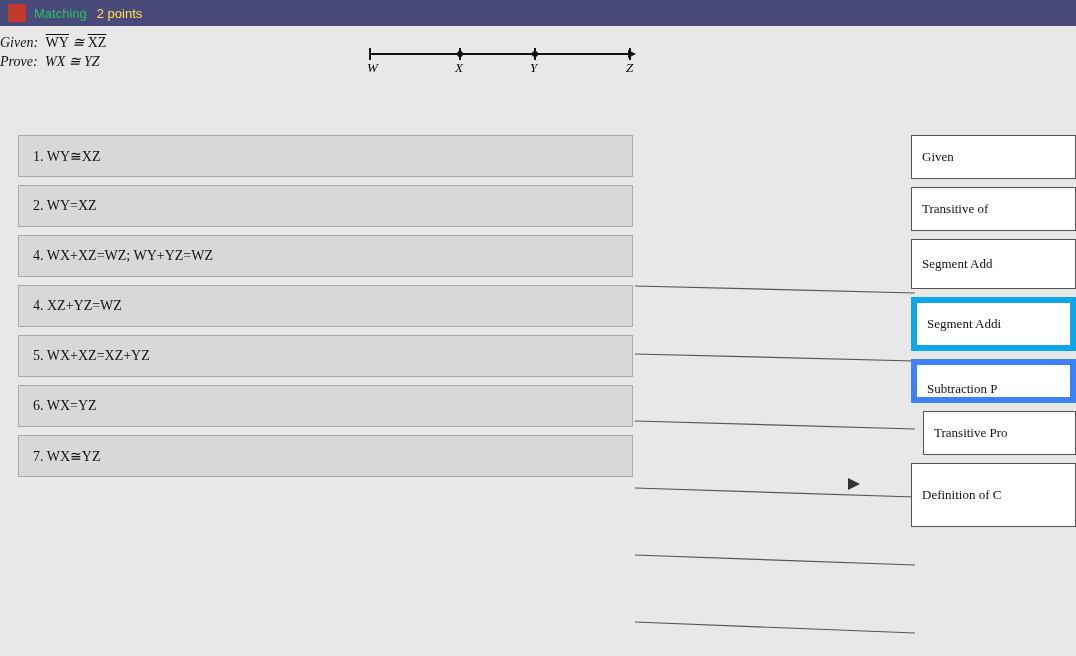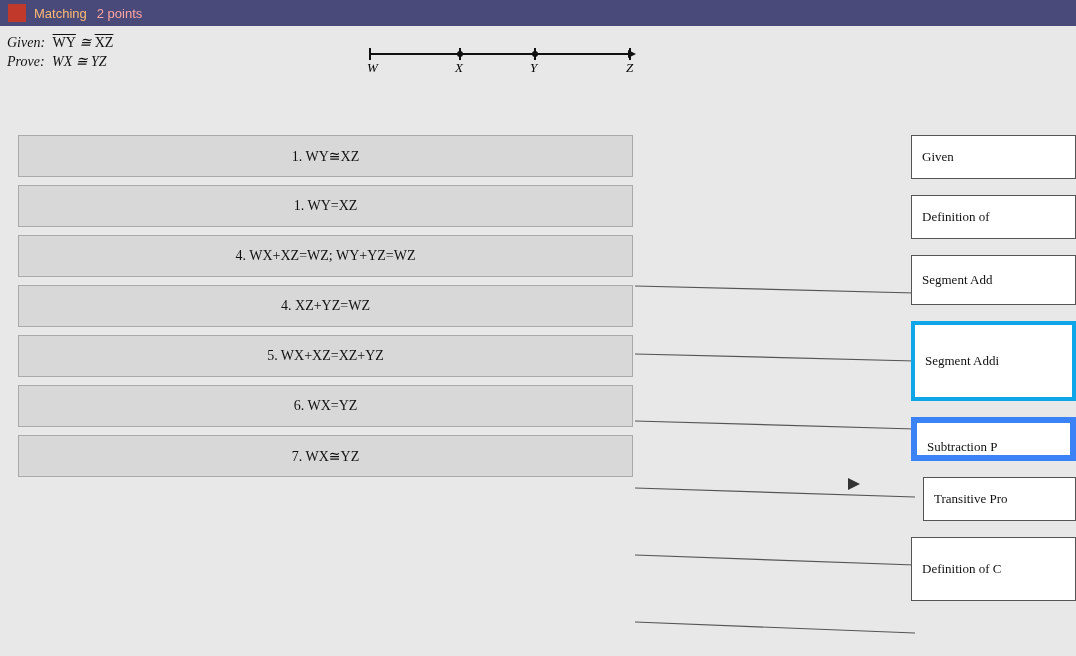--- a/index.html
+++ b/index.html
@@ -36,21 +36,21 @@
       height: 18px;
       background: #c0392b;
       margin-right: 8px;
     }
 
     .header-section {
       position: absolute;
       top: 26px;
       left: 0;
       width: 640px;
-      padding: 8px 12px 4px 7px;
+      padding: 8px 12px 4px 0;
     }
 
     .given-line {
       font-size: 14px;
       color: #111;
       margin-bottom: 2px;
       font-style: italic;
     }
 
     .given-line span.overline {
@@ -80,21 +80,20 @@
     .statement-box {
       background: #d8d8d8;
       border: 1px solid #aaa;
       padding: 10px 14px;
       font-size: 14px;
       font-weight: 500;
       min-height: 42px;
       display: flex;
       align-items: center;
       width: 615px;
-      justify-content: center;
     }
 
     .statement-text {
       font-family: 'Times New Roman', serif;
     }
 
     
     .connections-svg {
       position: absolute;
       top: 130px;
@@ -104,22 +103,22 @@
       pointer-events: none;
     }
   </style>
 </head>
 <body>
 
 <div class="page-container">
 
   <div class="top-bar">
     <div class="top-bar-indicator"></div>
-    <span style="color:#fdba74; font-size:13px; font-family:Arial,sans-serif;">Matching</span>
-    <span style="color:#fca5a5; font-size:13px; font-family:Arial,sans-serif; margin-left:10px;">2 points</span>
+    <span style="color:#22c55e; font-size:13px; font-family:Arial,sans-serif;">Matching</span>
+    <span style="color:#fde047; font-size:13px; font-family:Arial,sans-serif; margin-left:10px;">2 points</span>
   </div>
 
   <div class="header-section">
     <div class="given-line">
       <span>Given:</span>
       <span style="margin-left:4px;">
         <span class="overline">WY</span>
         <span> ≅ </span>
         <span class="overline">XZ</span>
       </span>
@@ -156,21 +155,21 @@
     </svg>
   </div>
 
   <div style="position:absolute; top:135px; left:18px; display:flex; flex-direction:column; gap:8px;">
 
     <div class="statement-box">
       <span class="statement-text">1. WY≅XZ</span>
     </div>
 
     <div class="statement-box">
-      <span class="statement-text">1. WY=XZ</span>
+      <span class="statement-text">2. WY=XZ</span>
     </div>
 
     <div class="statement-box">
       <span class="statement-text">4. WX+XZ=WZ; WY+YZ=WZ</span>
     </div>
 
     <div class="statement-box">
       <span class="statement-text">4. XZ+YZ=WZ</span>
     </div>
 
@@ -200,35 +199,35 @@
 
     <line x1="635" y1="425" x2="915" y2="435" stroke="#555" stroke-width="1.2"></line>
 
     <line x1="635" y1="492" x2="915" y2="503" stroke="#555" stroke-width="1.2"></line>
 
     <line x1="635" y1="559" x2="915" y2="571" stroke="#555" stroke-width="1.2"></line>
 
     <polygon points="848,348 860,354 848,360" fill="#333"></polygon>
   </svg>
 
-  <div style="position:absolute; top:135px; right:0; display:flex; flex-direction:column; gap:16px; width:165px;">
+  <div style="position:absolute; top:135px; right:0; display:flex; flex-direction:column; gap:8px; width:165px;">
 
     <div style="background:white; border:1px solid #555; padding:10px 10px; font-size:13px; min-height:44px; display:flex; align-items:center; font-family:'Times New Roman',serif;">
       <span>Given</span>
     </div>
 
     <div style="background:white; border:1px solid #555; padding:10px 10px; font-size:13px; min-height:44px; display:flex; align-items:center; font-family:'Times New Roman',serif;">
-      <span>Definition of</span>
+      <span>Transitive of</span>
     </div>
 
     <div style="background:white; border:1px solid #555; padding:16px 10px; font-size:13px; min-height:44px; display:flex; align-items:center; font-family:'Times New Roman',serif;">
       <span>Segment Add</span>
     </div>
 
-    <div style="background:white; border:4px solid #0ea5e9; padding:28px 10px; font-size:13px; min-height:44px; display:flex; align-items:center; font-family:'Times New Roman',serif;">
+    <div style="background:white; border:6px solid #0ea5e9; padding:13px 10px; font-size:13px; min-height:44px; display:flex; align-items:center; font-family:'Times New Roman',serif;">
       <span>Segment Addi</span>
     </div>
 
     <div style="background:white; border:6px solid #3b82f6; padding:0 10px; font-size:13px; min-height:44px; display:flex; align-items:flex-end; font-family:'Times New Roman',serif;">
       <span>Subtraction P</span>
     </div>
 
     <div style="background:white; border:1px solid #555; padding:10px 10px; font-size:13px; min-height:44px; display:flex; align-items:center; font-family:'Times New Roman',serif;margin-left:12px;">
       <span>Transitive Pro</span>
     </div>

